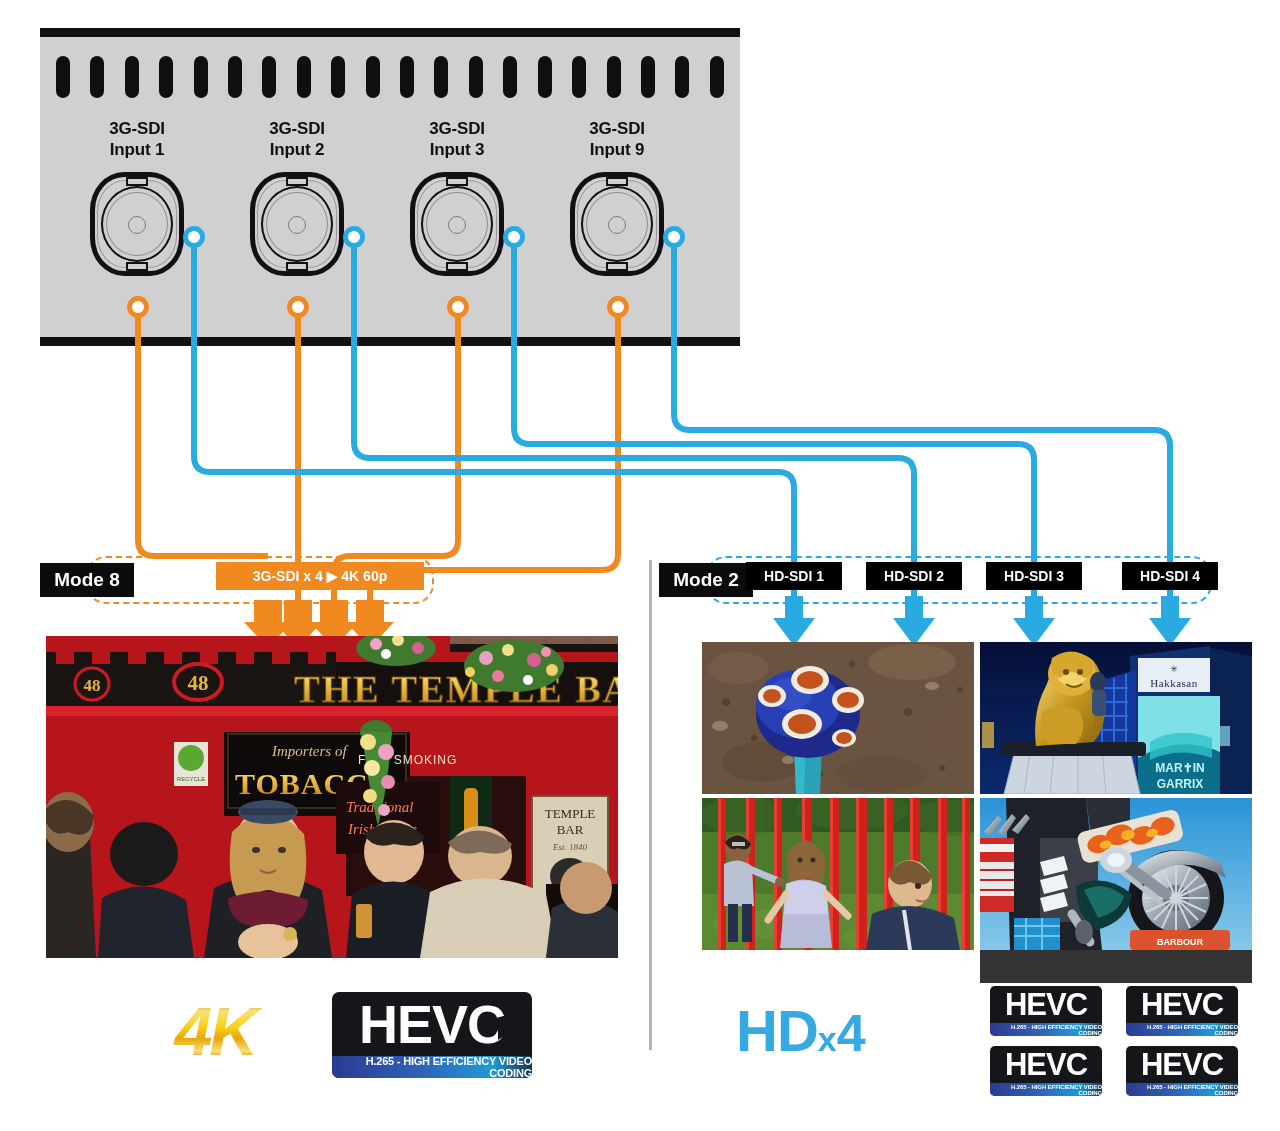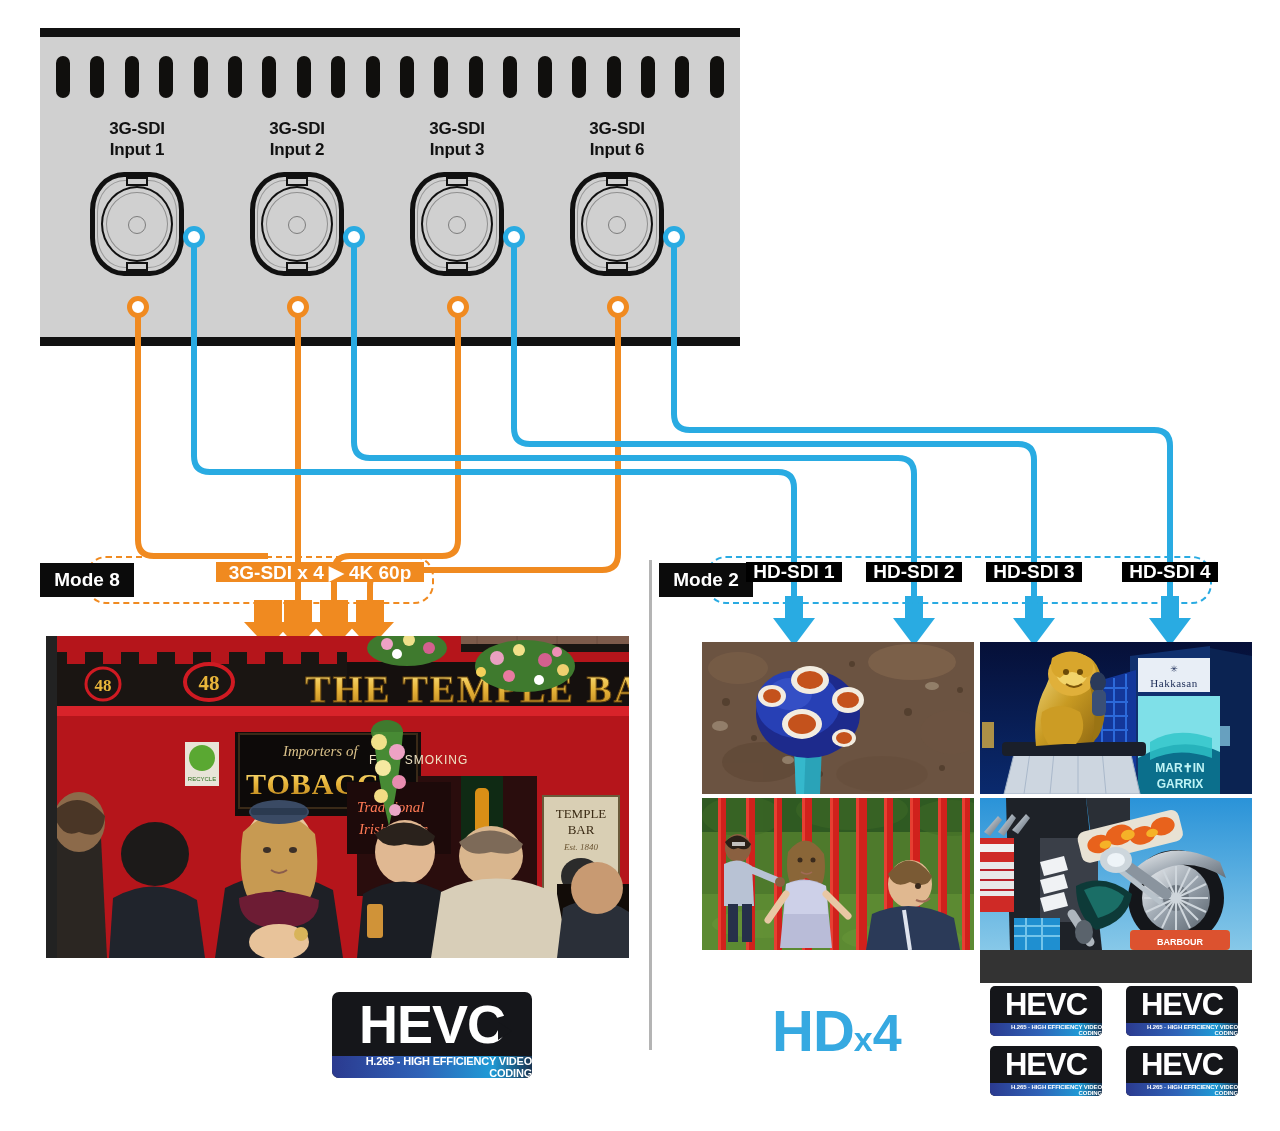--- a/index.html
+++ b/index.html
@@ -84,30 +84,30 @@
     display:flex;align-items:center;justify-content:center;
     font-size:19px;font-weight:bold;padding:0 12px;box-sizing:border-box;
   }
   .dashed-box{
     position:absolute;box-sizing:border-box;border-radius:20px;
   }
   .dashed-box.orange{border:2px dashed #f08a20;}
   .dashed-box.blue{border:2px dashed #29abe2;}
 
   .pill{
-    position:absolute;height:20px;display:flex;align-items:center;
-    justify-content:center;color:#ffffff;font-size:19px;font-weight:bold;
+    position:absolute;height:28px;display:flex;align-items:center;
+    justify-content:center;color:#ffffff;font-size:14px;font-weight:bold;
     box-sizing:border-box;white-space:nowrap;
   }
   .pill.orange{background:#f08a20;}
   .pill.blue{background:#000000;}
 
   
   .photo{position:absolute;overflow:hidden;background:#222;}
-  #image-4k{left:46px;top:636px;width:572px;height:322px;padding-left:11px;}
+  #image-4k{left:46px;top:636px;width:572px;height:322px;}
   .thumb{position:absolute;overflow:hidden;background:#333;}
   #thumb-1{left:702px;top:642px;width:272px;height:152px;}
   #thumb-2{left:980px;top:642px;width:272px;height:152px;}
   #thumb-3{left:702px;top:798px;width:272px;height:152px;}
   #thumb-4{left:980px;top:798px;width:272px;height:185px;}
 
   
   #center-divider{
     left:649px;top:560px;width:3px;height:490px;background:#b4b4b4;
   }
@@ -118,21 +118,21 @@
     font-size:68px;font-weight:bold;font-style:italic;
     letter-spacing:-3px;line-height:62px;text-align:center;
     background:linear-gradient(180deg,#c6910c 0%,#f7e07a 18%,#fbd217 42%,#e8a70a 62%,#f6de72 82%,#bb8409 100%);
     -webkit-background-clip:text;background-clip:text;
     color:transparent;-webkit-text-fill-color:transparent;
     text-shadow:none;
   }
   
   #logo-hd{
     left:736px;top:1002px;width:220px;height:60px;
-    color:#36a9e1;font-weight:bold;line-height:58px;white-space:nowrap;margin-left:36px;
+    color:#36a9e1;font-weight:bold;line-height:58px;white-space:nowrap;
   }
   #logo-hd .hd{font-size:58px;letter-spacing:-1px;}
   #logo-hd .x{font-size:34px;}
   #logo-hd .n{font-size:52px;}
 
   
   .hevc{
     position:absolute;background:#15161a;border-radius:7px;overflow:hidden;
     box-sizing:border-box;display:flex;flex-direction:column;
   }
@@ -241,21 +241,21 @@
       <div class="ringA"></div>
       <div class="ringB"></div>
       <div class="pin"></div>
       <div class="tab top"></div>
       <div class="tab bot"></div>
     </div>
   </div>
 
   <div class="connector-group" style="left:537px;">
     <div class="conn-label">
-      <span>3G-SDI</span><br><span>Input 6</span>
+      <span>3G-SDI</span><br><span>Input 9</span>
     </div>
     <div class="bnc">
       <div class="shellA"></div>
       <div class="shellB"></div>
       <div class="ringA"></div>
       <div class="ringB"></div>
       <div class="pin"></div>
       <div class="tab top"></div>
       <div class="tab bot"></div>
     </div>
@@ -721,20 +721,21 @@
       <rect x="150" y="132" width="100" height="20" rx="4" fill="#d8282c" opacity="0.75"></rect>
       <text x="200" y="147" font-family="Liberation Sans, sans-serif" font-size="9" fill="#ffffff" text-anchor="middle" font-weight="bold">BARBOUR</text>
 
       <rect x="34" y="120" width="46" height="32" fill="#1f8fd0"></rect>
       <g stroke="#73c4ea" stroke-width="2">
         <path d="M34,128 H80 M34,138 H80 M46,120 V152 M62,120 V152"></path>
       </g>
     </svg>
   </div>
 
+  <div class="abs" id="logo-4k">4K</div>
 
   <div class="hevc" id="hevc-main-logo">
     <div class="hevc-main">
       <span>HEVC</span>
       <span class="play"></span>
     </div>
     <div class="hevc-sub">H.265 - HIGH EFFICIENCY VIDEO CODING</div>
   </div>
 
   <div class="abs" id="logo-hd">

